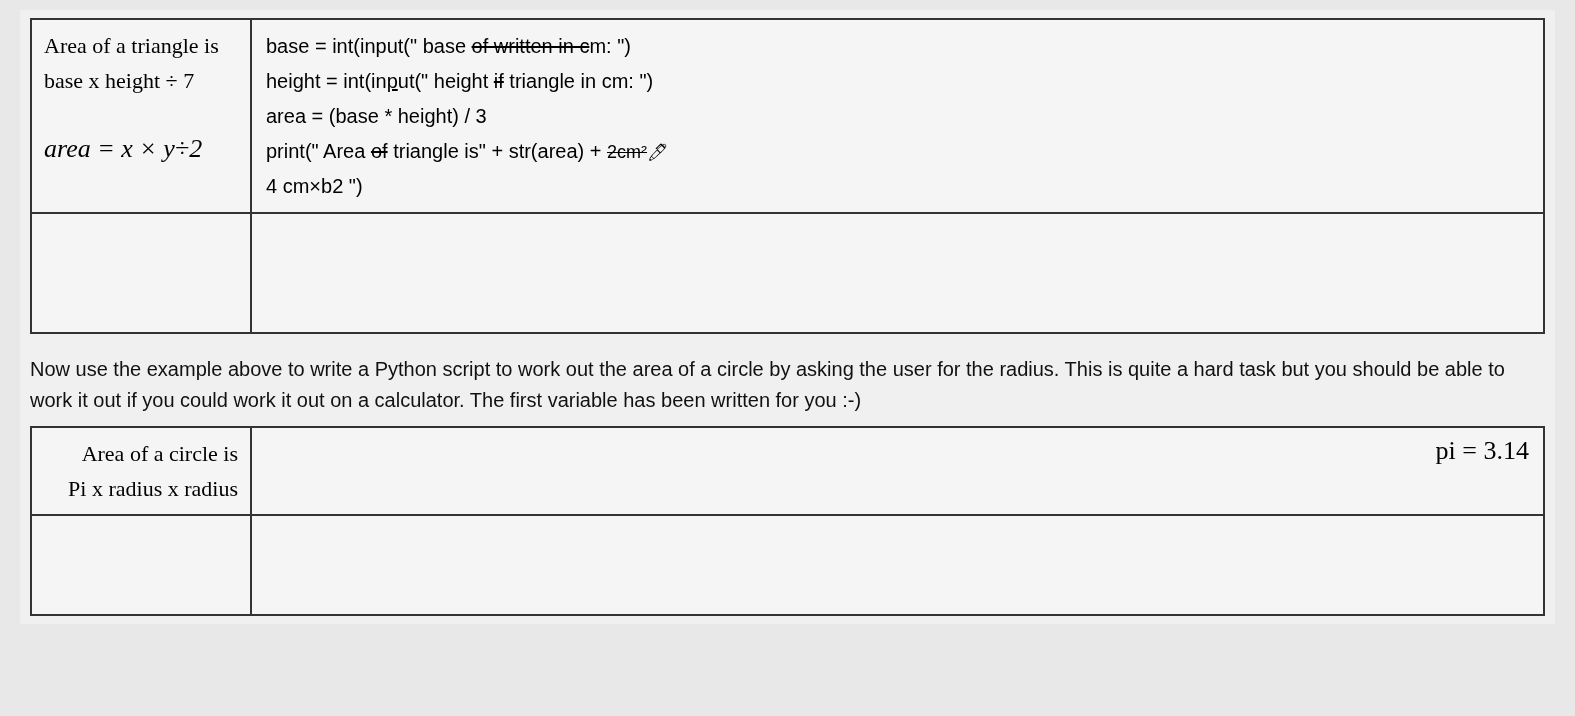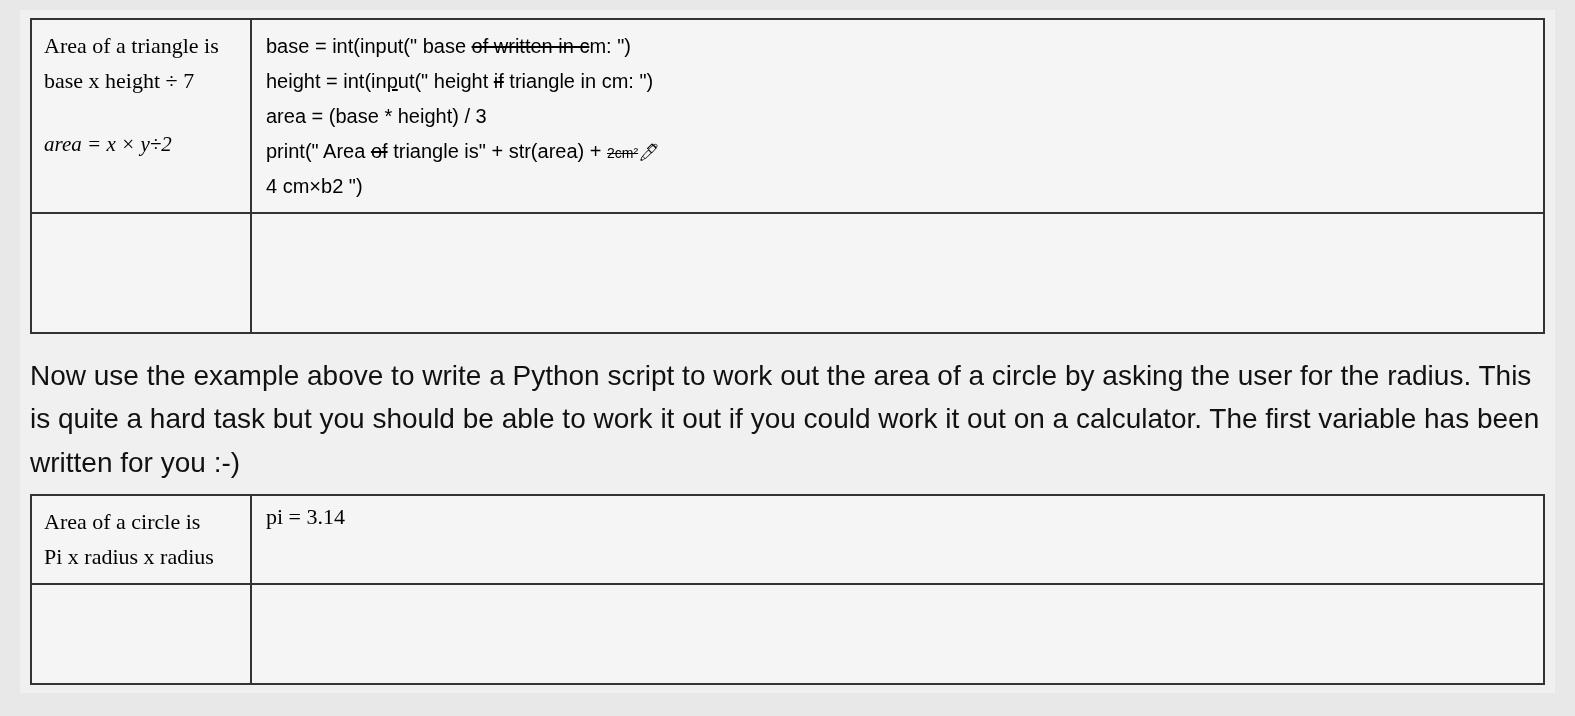--- a/index.html
+++ b/index.html
@@ -37,21 +37,21 @@
 
     .triangle-left-cell {
       width: 220px;
       padding: 8px 12px;
       font-size: 22px;
       line-height: 1.6;
     }
 
     .triangle-left-cell .italic-line {
       font-style: italic;
-      font-size: 21px;
+      font-size: 26px;
       margin-top: 30px;
     }
 
     .triangle-right-cell {
       padding: 8px 14px;
       font-size: 19px;
       line-height: 1.65;
       font-family: 'Segoe UI', Arial, sans-serif;
     }
 
@@ -61,50 +61,51 @@
       line-height: 1.7;
     }
 
     .handwritten-line {
       display: block;
       margin: 1px 0;
     }
 
     
     .description-text {
-      font-size: 28px;
+      font-size: 20px;
       line-height: 1.55;
       margin: 18px 0 10px 0;
       color: #111;
       font-family: Arial, sans-serif;
     }
 
     
     .circle-table {
       width: 100%;
       border-collapse: collapse;
       border: 2px solid #333;
       background-color: #f5f5f5;
+      text-align: right;
     }
 
     .circle-table td {
       border: 2px solid #333;
       vertical-align: top;
     }
 
     .circle-left-cell {
       width: 220px;
       padding: 8px 12px;
       font-size: 22px;
       line-height: 1.6;
     }
 
     .circle-right-cell {
       padding: 8px 14px;
-      font-size: 22px;
+      font-size: 26px;
       min-height: 120px;
     }
 
     .strikethrough {
       text-decoration: line-through;
     }
   </style>
 </head>
 <body>
 
@@ -116,21 +117,21 @@
         <td class="triangle-left-cell">
           <div>Area of a triangle is</div>
           <div>base x height ÷ 7</div>
           <div class="italic-line">area = x × y÷2</div>
         </td>
         <td class="triangle-right-cell">
           <div class="handwritten">
             <span class="handwritten-line">base = int(input(" base <span class="strikethrough">of written in c</span>m: ")</span>
             <span class="handwritten-line">height = int(in<span style="text-decoration:underline;">p</span>ut(" height <span class="strikethrough">if</span> triangle in cm: ")</span>
             <span class="handwritten-line">area = (base * height) / 3</span>
-            <span class="handwritten-line">print(" Area <span class="strikethrough">of</span> triangle  is" + str(area) + <span style="text-decoration:line-through; font-size:14px;">2cm²</span><span style="font-size:17px;">🖊</span></span>
+            <span class="handwritten-line">print(" Area <span class="strikethrough">of</span> triangle  is" + str(area) + <span style="text-decoration:line-through; font-size:18px;">2cm²</span><span style="font-size:17px;">🖊</span></span>
             <span class="handwritten-line">4 cm×b2 ")</span>
           </div>
         </td>
       </tr>
       <tr>
         <td class="triangle-left-cell" style="height:120px;"></td>
         <td class="triangle-right-cell" style="height:120px;"></td>
       </tr>
     </tbody>
   </table>

